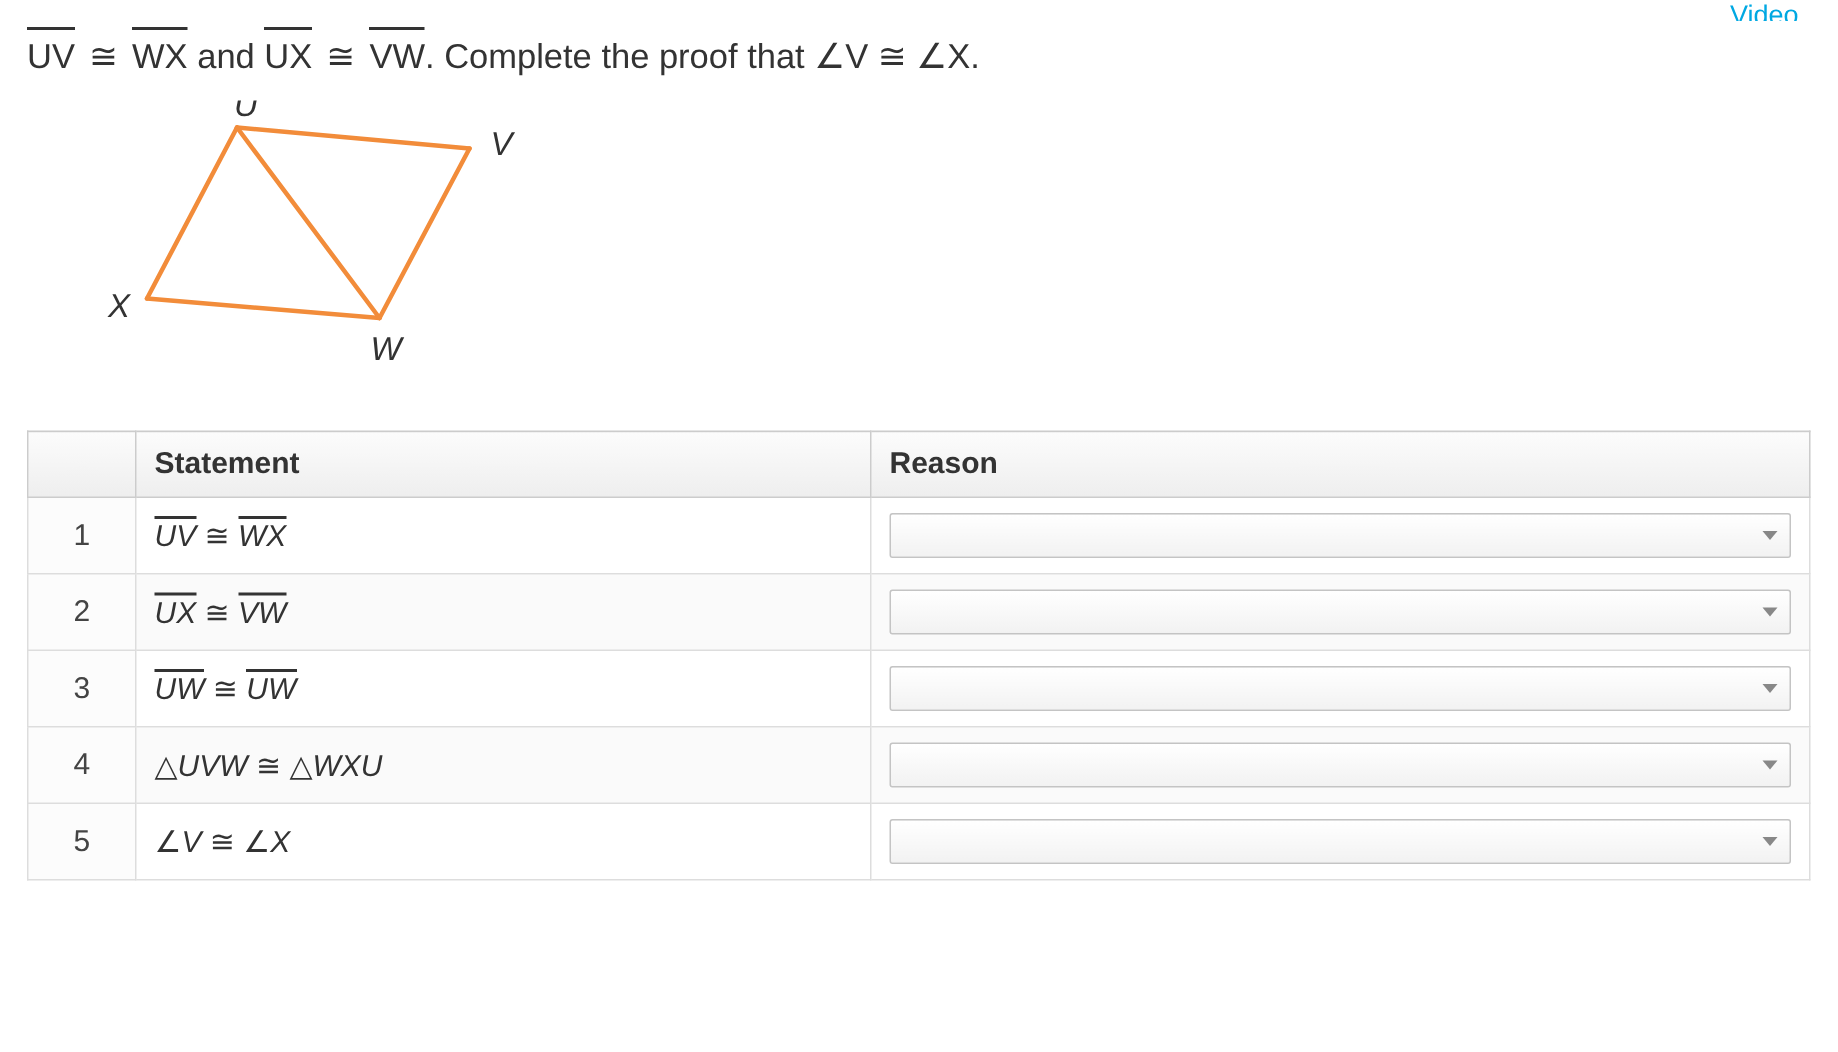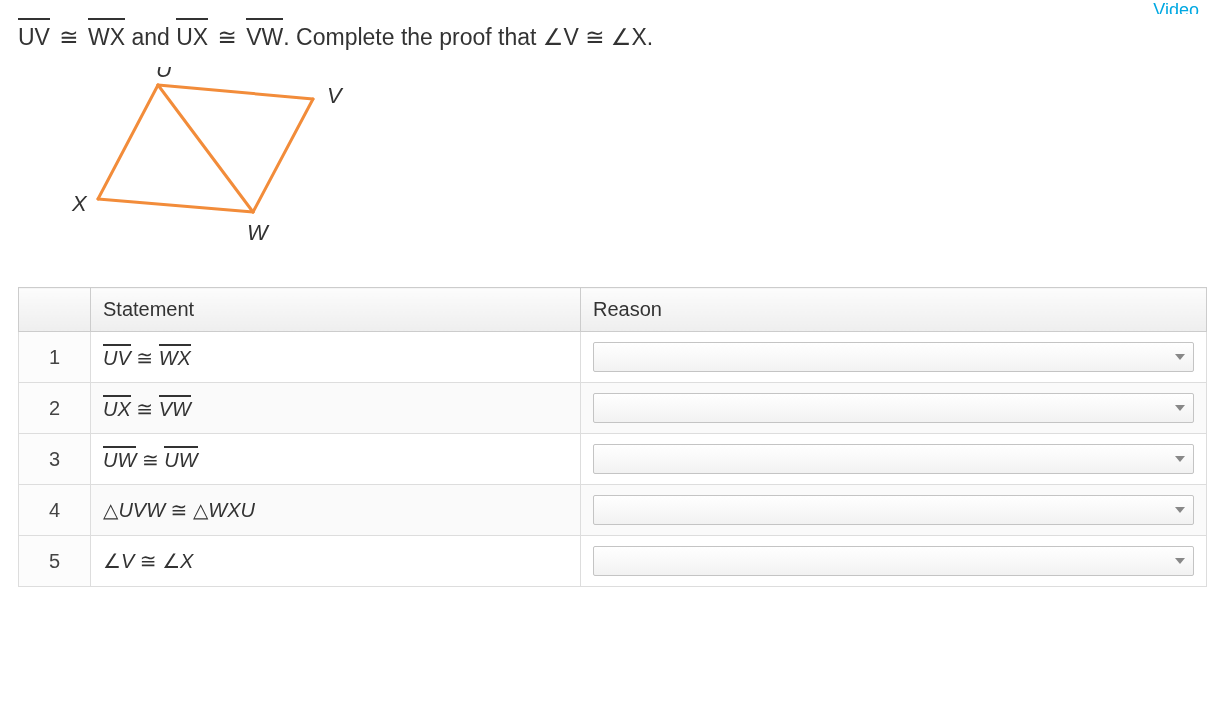--- a/index.html
+++ b/index.html
@@ -52,21 +52,21 @@
     font-size: 22px;
     fill: #333;
   }
   table.proof {
     border-collapse: collapse;
     width: 100%;
     table-layout: fixed;
   }
   table.proof th {
     text-align: left;
-    font-weight: normal;
+    font-weight: bold;
     font-size: 20px;
     padding: 10px 12px;
     background: linear-gradient(#fcfcfc, #eeeeee);
     border: 1px solid #ccc;
     color: #333;
   }
   table.proof td {
     border: 1px solid #ddd;
     padding: 10px 12px;
     vertical-align: middle;

